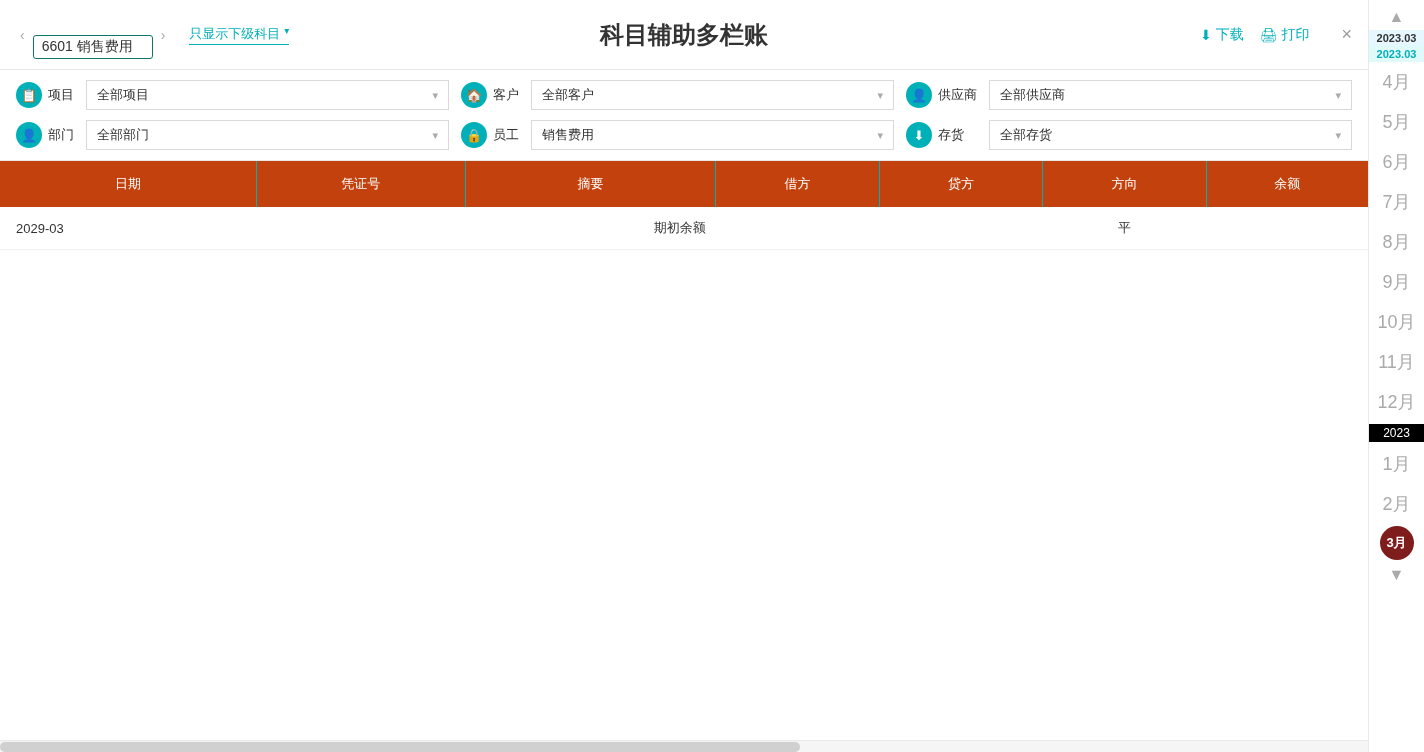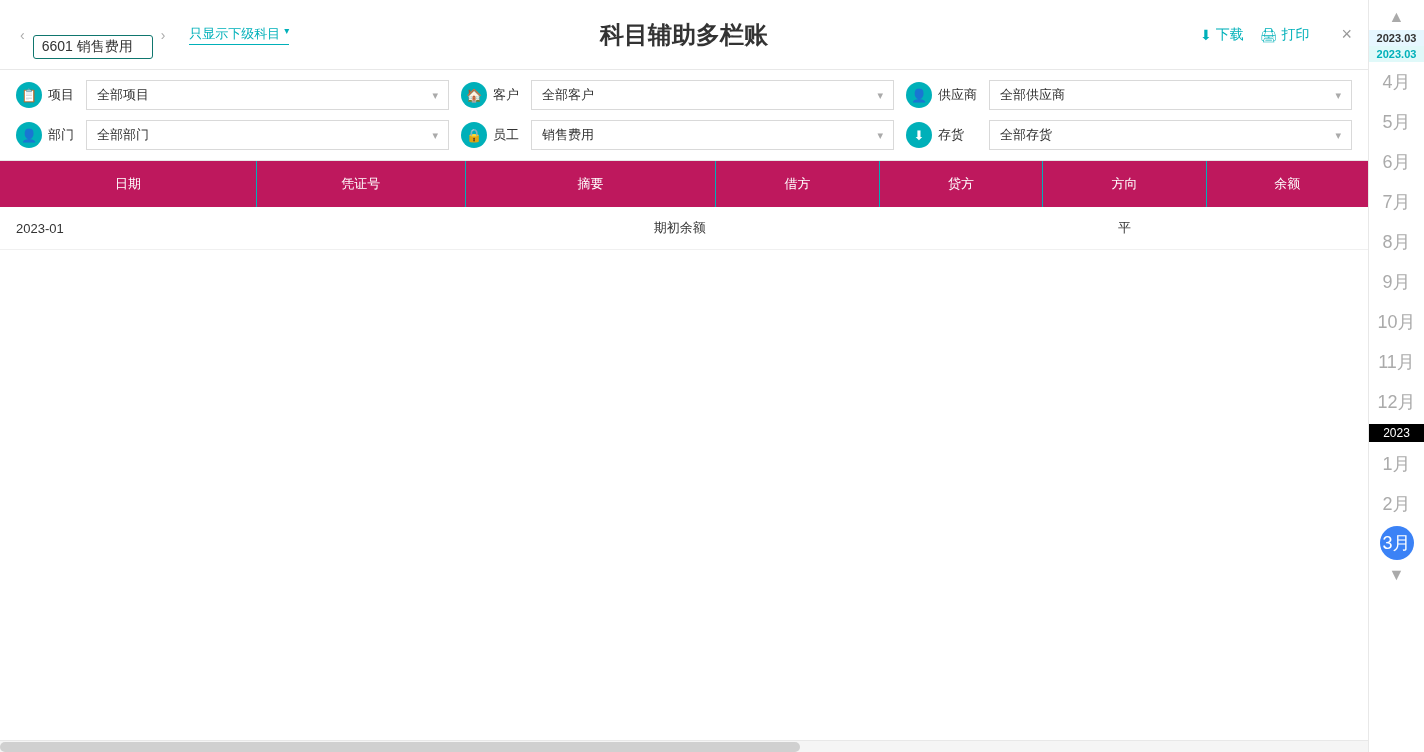--- a/index.html
+++ b/index.html
@@ -149,21 +149,21 @@
       flex: 1;
       overflow: auto;
       position: relative;
     }
     .data-table {
       width: 100%;
       border-collapse: collapse;
       font-size: 13px;
     }
     .data-table thead tr {
-      background: #be185d;
+      background: #c2410c;
     }
     .data-table thead th {
       color: #fff;
       padding: 14px 10px;
       text-align: center;
       font-weight: normal;
       border-right: 1px solid #00b0b9;
     }
     .data-table thead th:last-child {
       border-right: none;
@@ -329,21 +329,21 @@
             <th>凭证号</th>
             <th>摘要</th>
             <th>借方</th>
             <th>贷方</th>
             <th>方向</th>
             <th>余额</th>
           </tr>
         </thead>
         <tbody>
           <tr class="table-row">
-            <td>2023-01</td>
+            <td>2029-03</td>
             <td></td>
             <td class="desc">期初余额</td>
             <td></td>
             <td></td>
             <td>平</td>
             <td></td>
           </tr>
         </tbody>
       </table>
     </div>
@@ -369,20 +369,20 @@
     <div class="month-item">9月</div>
     <div class="month-item">10月</div>
     <div class="month-item">11月</div>
     <div class="month-item">12月</div>
     <div style="display:flex;justify-content:center;width:100%;padding:2px 0;">
       <div style="background:#000000;color:#fff;border-radius:10px;padding:2px 22px;font-size:12px;cursor:pointer;">2023</div>
     </div>
     <div class="month-item">1月</div>
     <div class="month-item">2月</div>
     <div style="display:flex;justify-content:center;width:100%;padding:2px 0;">
-      <div style="background:#3b82f6;color:#fff;border-radius:50%;width:34px;height:34px;display:flex;align-items:center;justify-content:center;font-weight:normal;font-size:18px;cursor:pointer;">3月</div>
+      <div style="background:#7f1d1d;color:#fff;border-radius:50%;width:34px;height:34px;display:flex;align-items:center;justify-content:center;font-weight:bold;font-size:13px;cursor:pointer;">3月</div>
     </div>
 
     <div class="sidebar-arrow">▼</div>
 
   </div>
 
 </div>
 
 </body></html>

